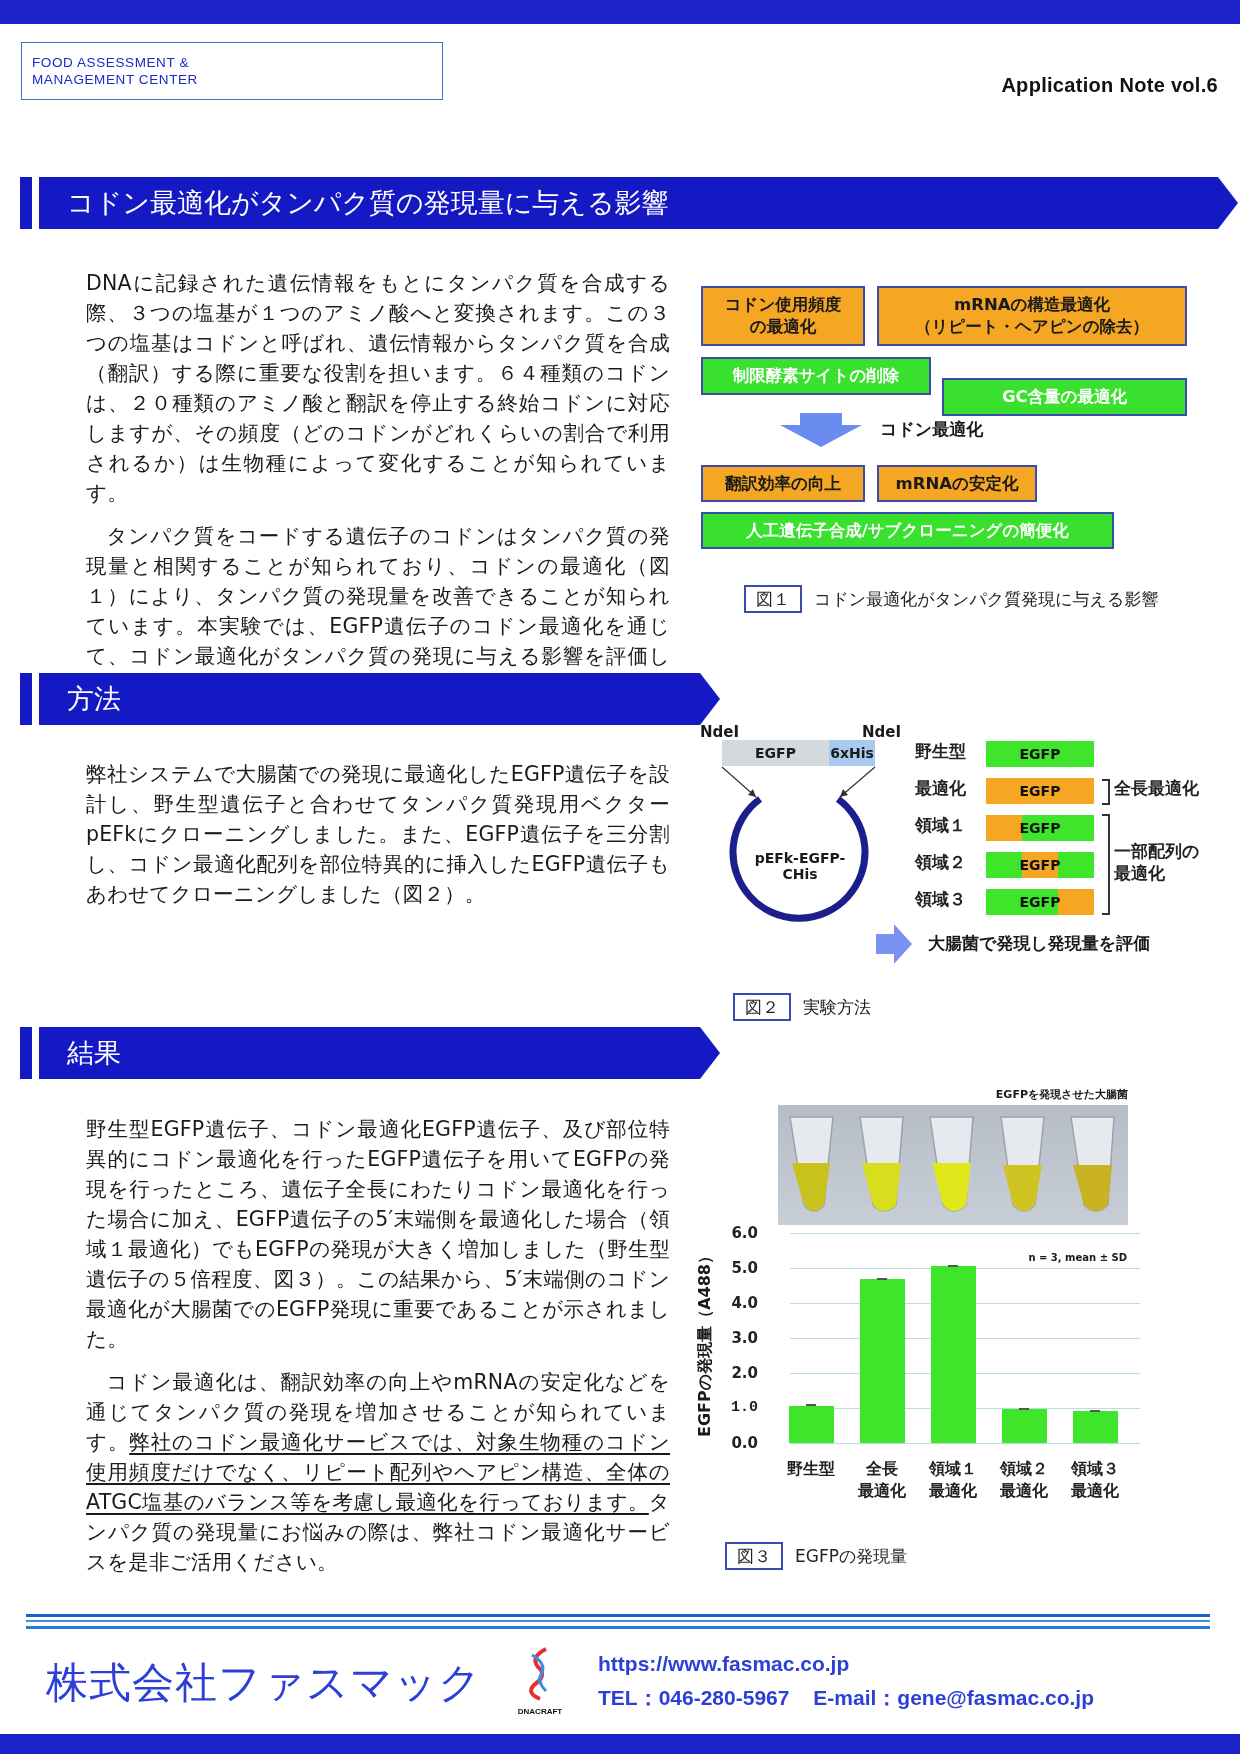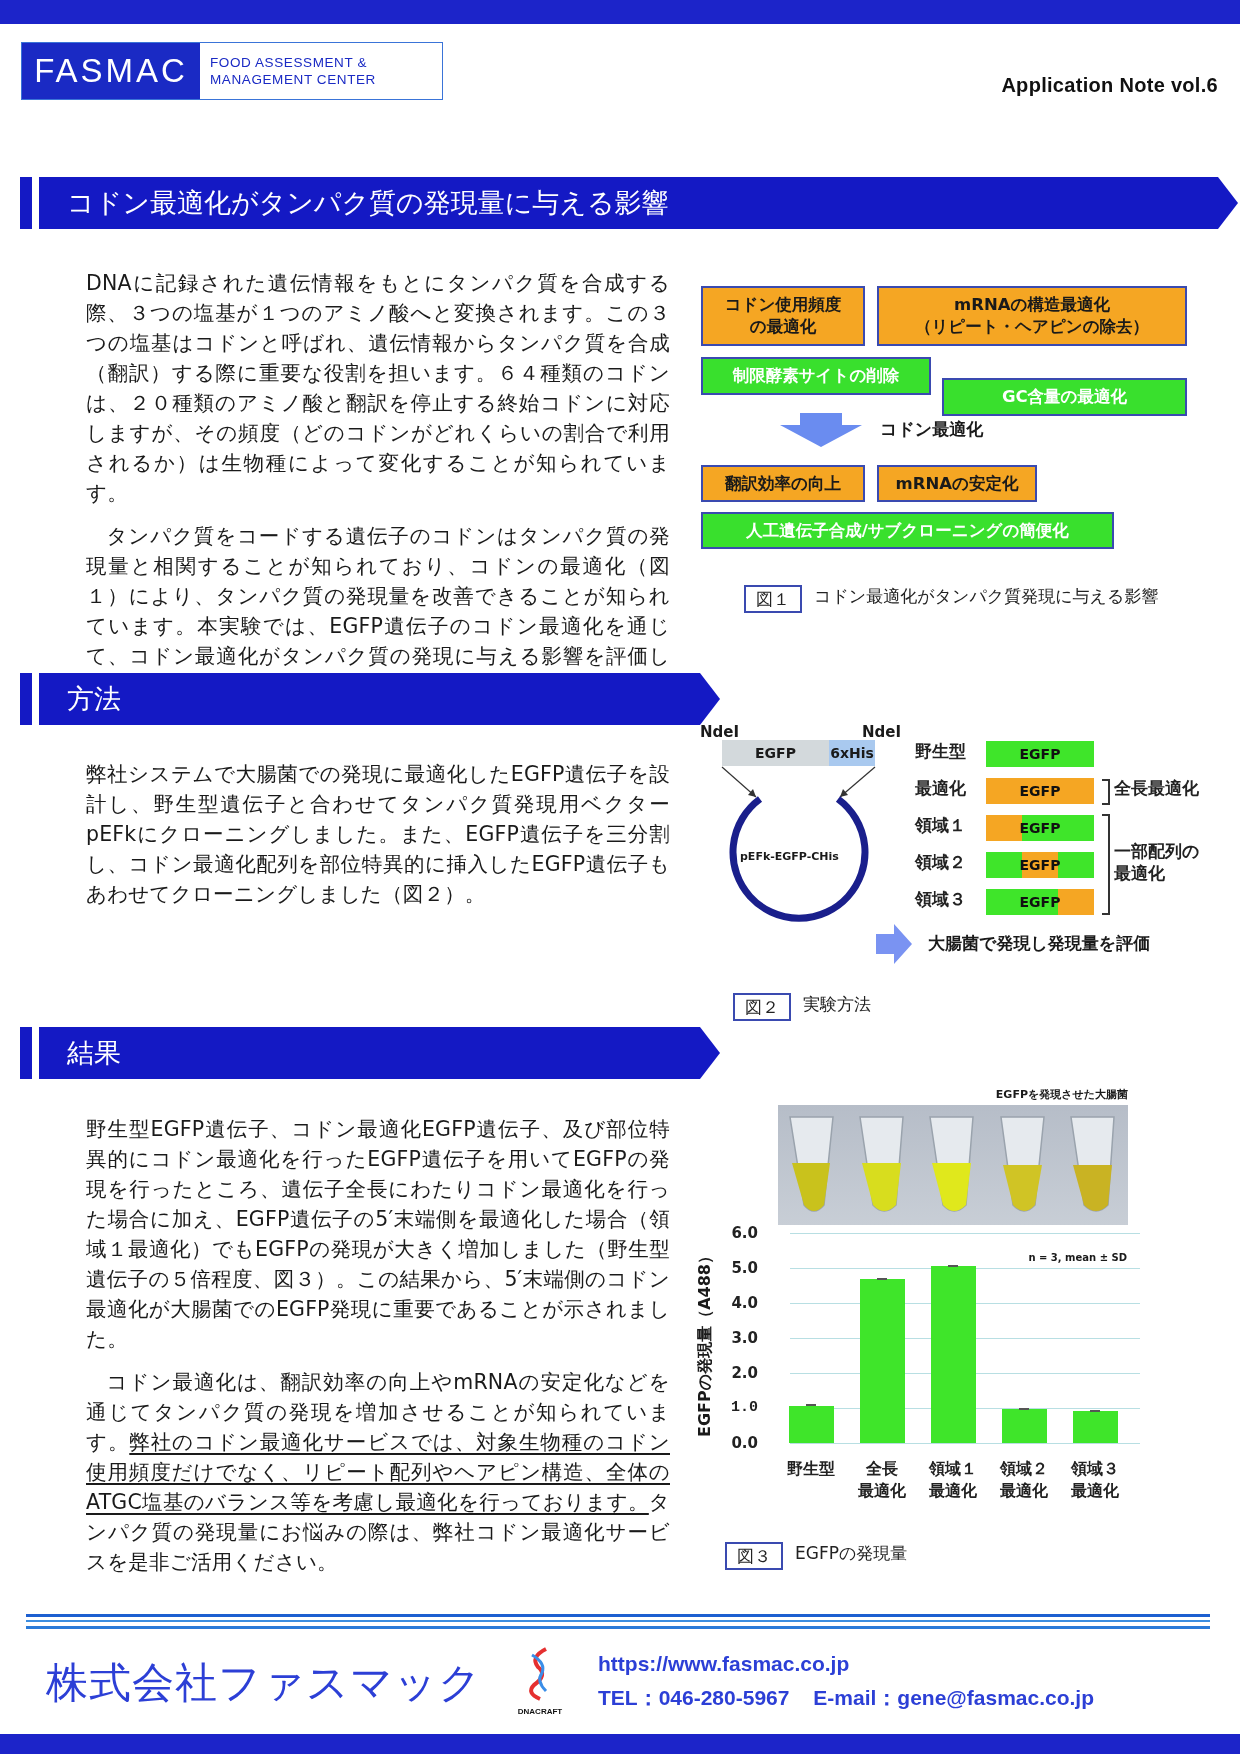--- a/index.html
+++ b/index.html
@@ -28,21 +28,21 @@
   .para { left:73px; width:610px; font-size:20.5px; line-height:30px; color:#1a1a1a; letter-spacing:0.2px; }
   .para p { margin:13px; text-align:justify; }
   .para .indent { text-indent:1em; }
   .para u { text-decoration:underline; text-underline-offset:4px; }
 
   
   .box { position:absolute; border:2px solid #3a4ab0; box-sizing:border-box; display:flex; align-items:center; justify-content:center;
          font-weight:bold; font-size:16.5px; text-align:center; line-height:22px; }
   .orange { background:#f5a623; color:#1a1a1a; }
   .green { background:#39e02d; color:#ffffff; }
-  .cap { position:absolute; display:flex; font-size:17px; color:#222; }
+  .cap { position:absolute; display:flex; align-items:center; font-size:17px; color:#222; }
   .cap .num { border:2px solid #3a4ab0; padding:0 10px; margin-right:12px; height:24px; line-height:24px; color:#222; }
 
   
   .gene { position:absolute; height:26px; width:108px; font-weight:bold; font-size:14px; display:flex; align-items:center; justify-content:center; color:#111; }
   .rowlbl { position:absolute; font-weight:bold; font-size:17px; color:#222; }
 
   
   .ytick { position:absolute; font-weight:bold; font-size:15px; color:#222; text-align:right; width:40px; }
   .gridline { position:absolute; left:790px; width:350px; height:1px; background:#b8dfe3; }
   .bar { position:absolute; width:45px; background:#3fe52a; }
@@ -53,21 +53,20 @@
   .footline { position:absolute; left:26px; width:1184px; }
   .company { left:46px; top:1655px; font-size:42px; color:#2c3fd6; letter-spacing:1px; }
   .contact { left:598px; font-family:"Liberation Sans", sans-serif; font-weight:bold; font-size:21px; color:#2c3fd6; }
 </style>
 </head>
 <body>
 
 <div class="abs topbar"></div>
 
 <div class="abs logo">
-  <div class="logo-left">FASMAC</div>
   <div class="logo-right">
     <span>FOOD ASSESSMENT &amp;</span>
     <span>MANAGEMENT CENTER</span>
   </div>
 </div>
 <div class="abs appnote">Application Note vol.6</div>
 
 <div class="abs sec" style="top:177px; width:1218px;padding-left:34px;">
   <div class="tick"></div>
   <div class="band" style="width:1179px;">コドン最適化がタンパク質の発現量に与える影響</div>
@@ -114,21 +113,21 @@
   <div class="abs" style="left:862px; top:723px; font-weight:bold; font-size:15px;">NdeI</div>
   <div class="abs" style="left:722px; top:740px; width:107px; height:26px; background:#d3d9dc; font-weight:bold; font-size:14px; display:flex; align-items:center; justify-content:center;">EGFP</div>
   <div class="abs" style="left:829px; top:740px; width:46px; height:26px; background:#a9c9ef; font-weight:bold; font-size:14px; display:flex; align-items:center; justify-content:center;">6xHis</div>
   <svg class="abs" style="left:720px; top:765px;" width="160" height="200">
     <line x1="2" y1="2" x2="36" y2="32" stroke="#333" stroke-width="1.2"></line>
     <polygon points="36,32 28,30 33,24" fill="#333"></polygon>
     <line x1="155" y1="2" x2="120" y2="32" stroke="#333" stroke-width="1.2"></line>
     <polygon points="120,32 123,24 128,30" fill="#333"></polygon>
     <path d="M 40 34 A 66 66 0 1 0 118 34" fill="none" stroke="#1a1f8c" stroke-width="7"></path>
   </svg>
-  <div class="abs" style="left:740px; top:850px; width:120px; font-weight:bold; font-size:11px;">pEFk-EGFP-CHis</div>
+  <div class="abs" style="left:740px; top:850px; width:120px; text-align:center; font-weight:bold; font-size:14px;">pEFk-EGFP-CHis</div>
 
   <div class="rowlbl" style="left:915px; top:740px;">野生型</div>
   <div class="gene" style="left:986px; top:741px; background:#3fe52a;">EGFP</div>
 
   <div class="rowlbl" style="left:915px; top:777px;">最適化</div>
   <div class="gene" style="left:986px; top:778px; background:#f5a623;">EGFP</div>
 
   <div class="rowlbl" style="left:915px; top:814px;">領域１</div>
   <div class="gene" style="left:986px; top:815px; background:linear-gradient(to right,#f5a623 0 33%,#3fe52a 33% 100%);">EGFP</div>
 

